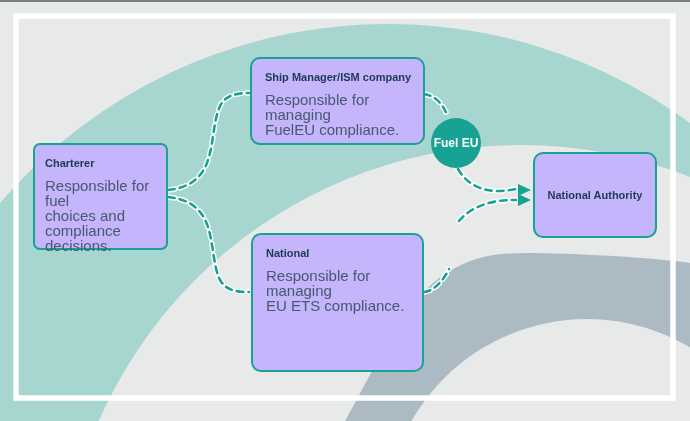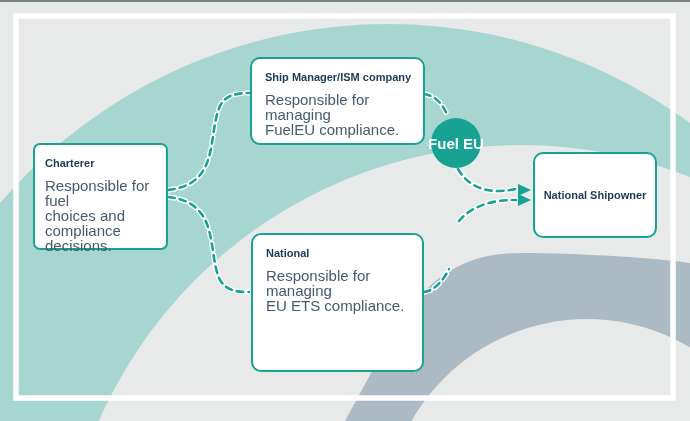--- a/index.html
+++ b/index.html
@@ -11,21 +11,21 @@
     font-family:"Liberation Sans", sans-serif;
     box-sizing:border-box;
   }
   .top-edge{
     position:absolute;top:0;left:0;width:690px;height:2px;
     background:#78827f;z-index:5;
   }
   svg.bg{position:absolute;top:0;left:0;z-index:1;}
   .node{
     position:absolute;
-    background:#ffffff;
+    background:#c4b5fd;
     border:2.5px solid #18a294;
     border-radius:10px;
     box-sizing:border-box;
     z-index:3;
   }
   .node-title{
     margin:0 0 9px 0;
     font-size:11px;
     font-weight:700;
     color:#1e3a53;
@@ -46,21 +46,21 @@
     left:533px;top:152px;width:124px;height:86px;
     display:flex;align-items:center;justify-content:center;text-align:center;
     padding:6px;
   }
   #national-authority .node-title{margin:0;}
   .badge{
     position:absolute;
     width:50px;height:50px;border-radius:50%;
     background:#18a294;
     display:flex;align-items:center;justify-content:center;
-    color:#ffffff;font-size:15px;font-weight:700;
+    color:#ffffff;font-size:12px;font-weight:700;
     z-index:4;white-space:nowrap;
   }
   #fuel-eu{left:431px;top:118px;}
   #eu-ets{left:432px;top:220px;}
 </style>
 </head>
 <body>
 
 <div class="canvas">
 
@@ -116,18 +116,18 @@
 FuelEU compliance.</p>
   </div>
 
   <div class="node" id="shipowner">
     <p class="node-title">National</p>
     <p class="node-body">Responsible for managing
 EU ETS compliance.</p>
   </div>
 
   <div class="node" id="national-authority">
-    <p class="node-title">National Shipowner</p>
+    <p class="node-title">National Authority</p>
   </div>
 
   <div class="badge" id="fuel-eu">Fuel EU</div>
 
 </div>
 
 </body></html>

